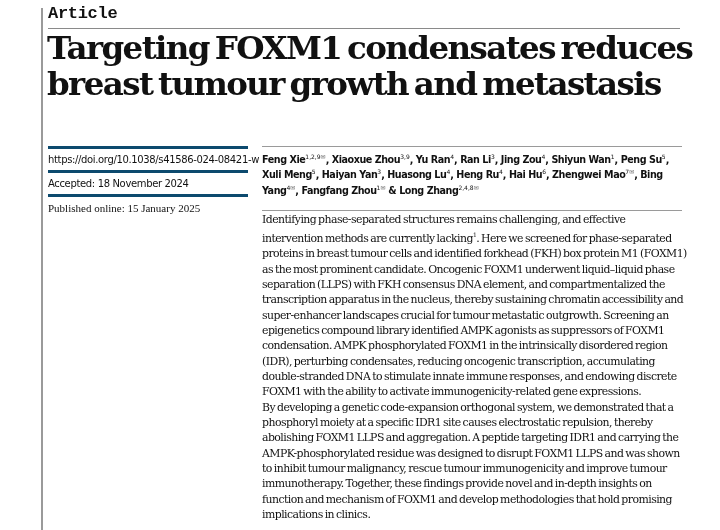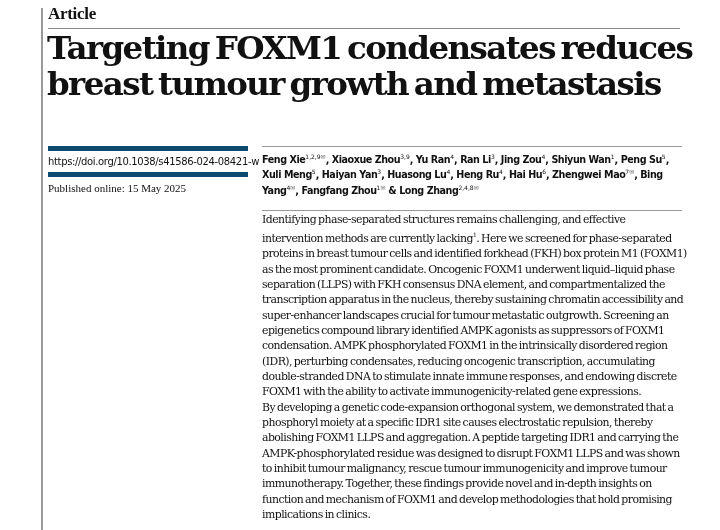--- a/index.html
+++ b/index.html
@@ -1,22 +1,22 @@
 <!DOCTYPE html>
 <html><head>
 <meta charset="utf-8">
 <style>
   html, body { margin:0; padding:0; background:#fff; }
   body { width:720px; height:530px; position:relative; overflow:hidden; color:#111; }
   .vline { position:absolute; left:41px; top:8px; width:2px; height:522px; background:#9a9a9a; }
-  .kicker { position:absolute; left:48px; top:4px; font-family:Liberation Serif, serif; font-weight:bold; font-size:17px; letter-spacing:-0.3px; }
+  .kicker { position:absolute; left:48px; top:4px; font-family:Liberation Mono, monospace; font-weight:bold; font-size:17px; letter-spacing:-0.3px; }
   .kicker-rule { position:absolute; left:48px; top:28px; width:632px; height:1px; background:#8a8a8a; }
   .title { position:absolute; left:47px; top:30px; width:660px; font-family:"DejaVu Serif", serif; font-weight:bold; font-size:32.5px; line-height:36px; letter-spacing:-1.6px; word-spacing:-4px; margin:0; }
   .meta { position:absolute; left:48px; top:146px; width:200px; font-family:"DejaVu Sans", sans-serif; font-size:10px; }
-  .meta-row { height:21px; border-top:5px solid #0c4a6e; display:flex; align-items:center; white-space:nowrap; letter-spacing:-0.35px; }
+  .meta-row { height:21px; border-top:3px solid #0c4a6e; display:flex; align-items:center; white-space:nowrap; letter-spacing:-0.35px; }
   .meta-row.serif { font-family:"Liberation Serif", serif; font-size:11px; letter-spacing:0; }
   .cfu-icon { display:inline-block; width:11px; height:11px; margin-right:4px; background:#e9e3dc; border-radius:2px; position:relative; }
   .cfu-icon::after { content:""; position:absolute; left:2px; top:2px; width:7px; height:7px; border-radius:50%; background:#d9342b; }
   .authors { position:absolute; left:262px; top:146px; width:420px; border-top:1px solid #9a9a9a; padding-top:4px; font-family:"DejaVu Sans", sans-serif; font-weight:bold; font-size:9.6px; line-height:12.3px; letter-spacing:-0.45px; }
   .authors sup { font-size:6px; font-weight:normal; letter-spacing:0; }
   .env { font-size:6px; font-weight:normal; color:#555; }
   .abstract-rule { position:absolute; left:262px; top:210px; width:420px; height:1px; background:#9a9a9a; }
   .abstract { position:absolute; left:262px; top:212px; width:425px; font-family:"DejaVu Serif", serif; font-size:10.9px; line-height:15.35px; letter-spacing:-0.55px; word-spacing:-1px; margin:0; }
   .abstract p { margin:0; }
   .abstract sup { font-size:6px; }
@@ -25,21 +25,22 @@
 <body>
 
 <div class="vline"></div>
 
 <div class="kicker">Article</div>
 <div class="kicker-rule"></div>
 <h1 class="title">Targeting FOXM1 condensates reduces breast tumour growth and metastasis</h1>
 
 <div class="meta">
   <div class="meta-row">https://doi.org/10.1038/s41586-024-08421-w</div>
-  <div class="meta-row serif">Published online: 15 May 2025</div>
+  <div class="meta-row">Accepted: 18 November 2024</div>
+  <div class="meta-row serif">Published online: 15 January 2025</div>
 </div>
 
 <div class="authors" id="authors"><span>Feng Xie</span><sup>1,2,9<span class="env">✉</span></sup><span>, </span><span>Xiaoxue Zhou</span><sup>3,9</sup><span>, </span><span>Yu Ran</span><sup>4</sup><span>, </span><span>Ran Li</span><sup>3</sup><span>, </span><span>Jing Zou</span><sup>4</sup><span>, </span><span>Shiyun Wan</span><sup>1</sup><span>, </span><span>Peng Su</span><sup>5</sup><span>, </span><span>Xuli Meng</span><sup>5</sup><span>, </span><span>Haiyan Yan</span><sup>3</sup><span>, </span><span>Huasong Lu</span><sup>4</sup><span>, </span><span>Heng Ru</span><sup>4</sup><span>, </span><span>Hai Hu</span><sup>6</sup><span>, </span><span>Zhengwei Mao</span><sup>7<span class="env">✉</span></sup><span>, </span><span>Bing Yang</span><sup>4<span class="env">✉</span></sup><span>, </span><span>Fangfang Zhou</span><sup>1<span class="env">✉</span></sup><span> &amp; </span><span>Long Zhang</span><sup>2,4,8<span class="env">✉</span></sup></div>
 
 <div class="abstract-rule"></div>
 <div class="abstract">
   <p><span>Identifying phase-separated structures remains challenging, and effective intervention methods are currently lacking</span><sup>1</sup><span>. Here we screened for phase-separated proteins in breast tumour cells and identified forkhead (FKH) box protein M1 (FOXM1) as the most prominent candidate. Oncogenic FOXM1 underwent liquid–liquid phase separation (LLPS) with FKH consensus DNA element, and compartmentalized the transcription apparatus in the nucleus, thereby sustaining chromatin accessibility and super-enhancer landscapes crucial for tumour metastatic outgrowth. Screening an epigenetics compound library identified AMPK agonists as suppressors of FOXM1 condensation. AMPK phosphorylated FOXM1 in the intrinsically disordered region (IDR), perturbing condensates, reducing oncogenic transcription, accumulating double-stranded DNA to stimulate innate immune responses, and endowing discrete FOXM1 with the ability to activate immunogenicity-related gene expressions.</span></p>
   <p>By developing a genetic code-expansion orthogonal system, we demonstrated that a phosphoryl moiety at a specific IDR1 site causes electrostatic repulsion, thereby abolishing FOXM1 LLPS and aggregation. A peptide targeting IDR1 and carrying the AMPK-phosphorylated residue was designed to disrupt FOXM1 LLPS and was shown to inhibit tumour malignancy, rescue tumour immunogenicity and improve tumour immunotherapy. Together, these findings provide novel and in-depth insights on function and mechanism of FOXM1 and develop methodologies that hold promising implications in clinics.</p>
 </div>
 

